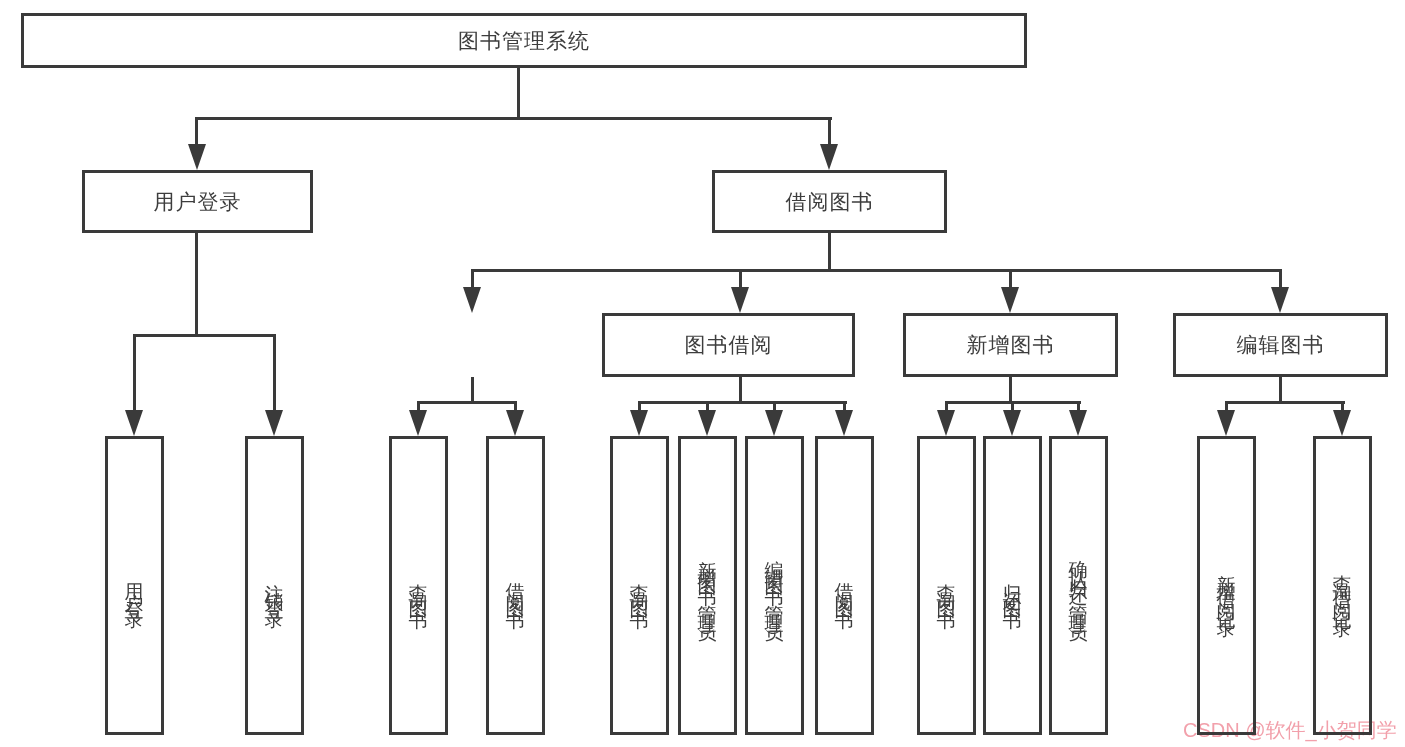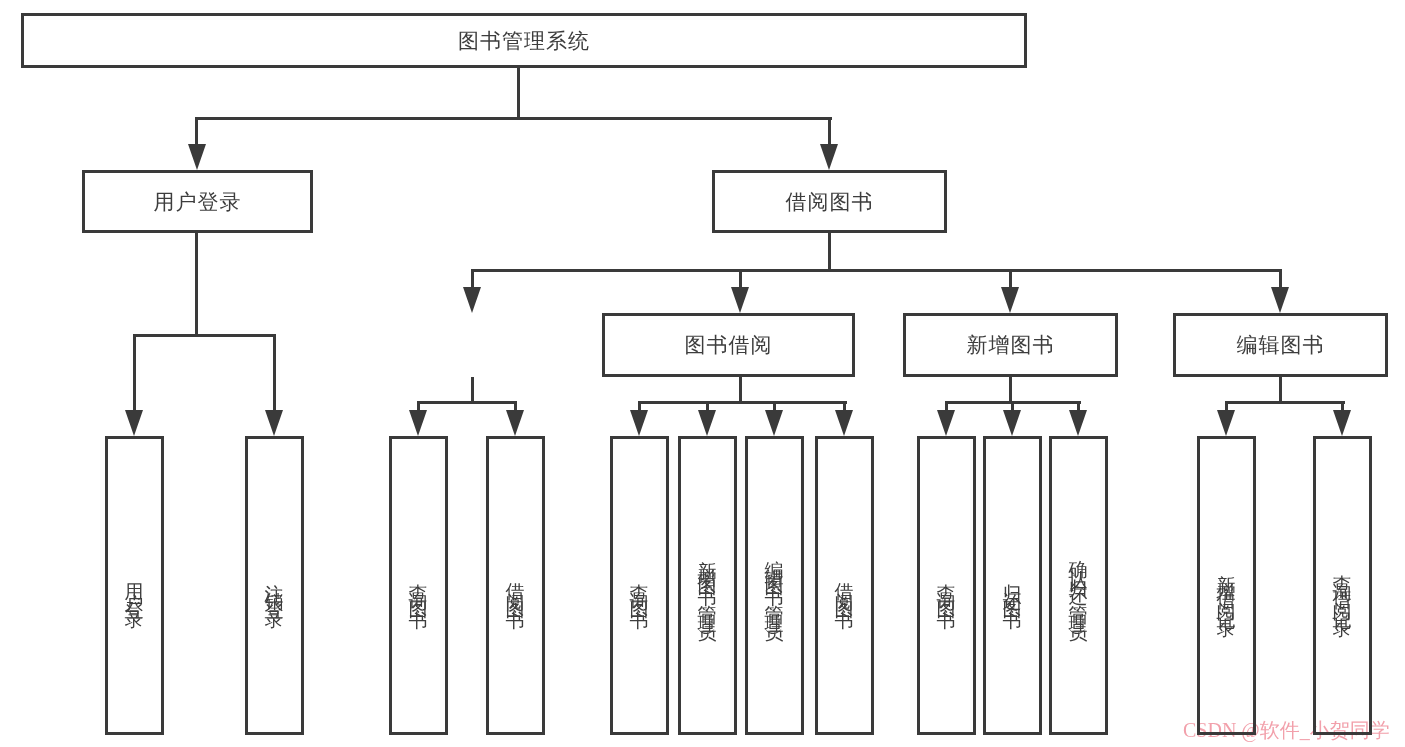--- a/index.html
+++ b/index.html
@@ -47,21 +47,20 @@
     border-top:26px solid #3a3a3a;
     z-index:2;
   }
   .watermark{
     position:absolute;
     left:1183px;top:717px;
     font-size:20px;
     color:#f2a0ab;
     white-space:nowrap;
     z-index:1;
-    font-family:Liberation Serif, serif;
   }
 </style>
 </head>
 <body>
 
 <div class="canvas">
 
   <div class="watermark">CSDN @软件_小贺同学</div>
 
   <div class="box h" style="left:21px;top:13px;width:1006px;height:55px">

